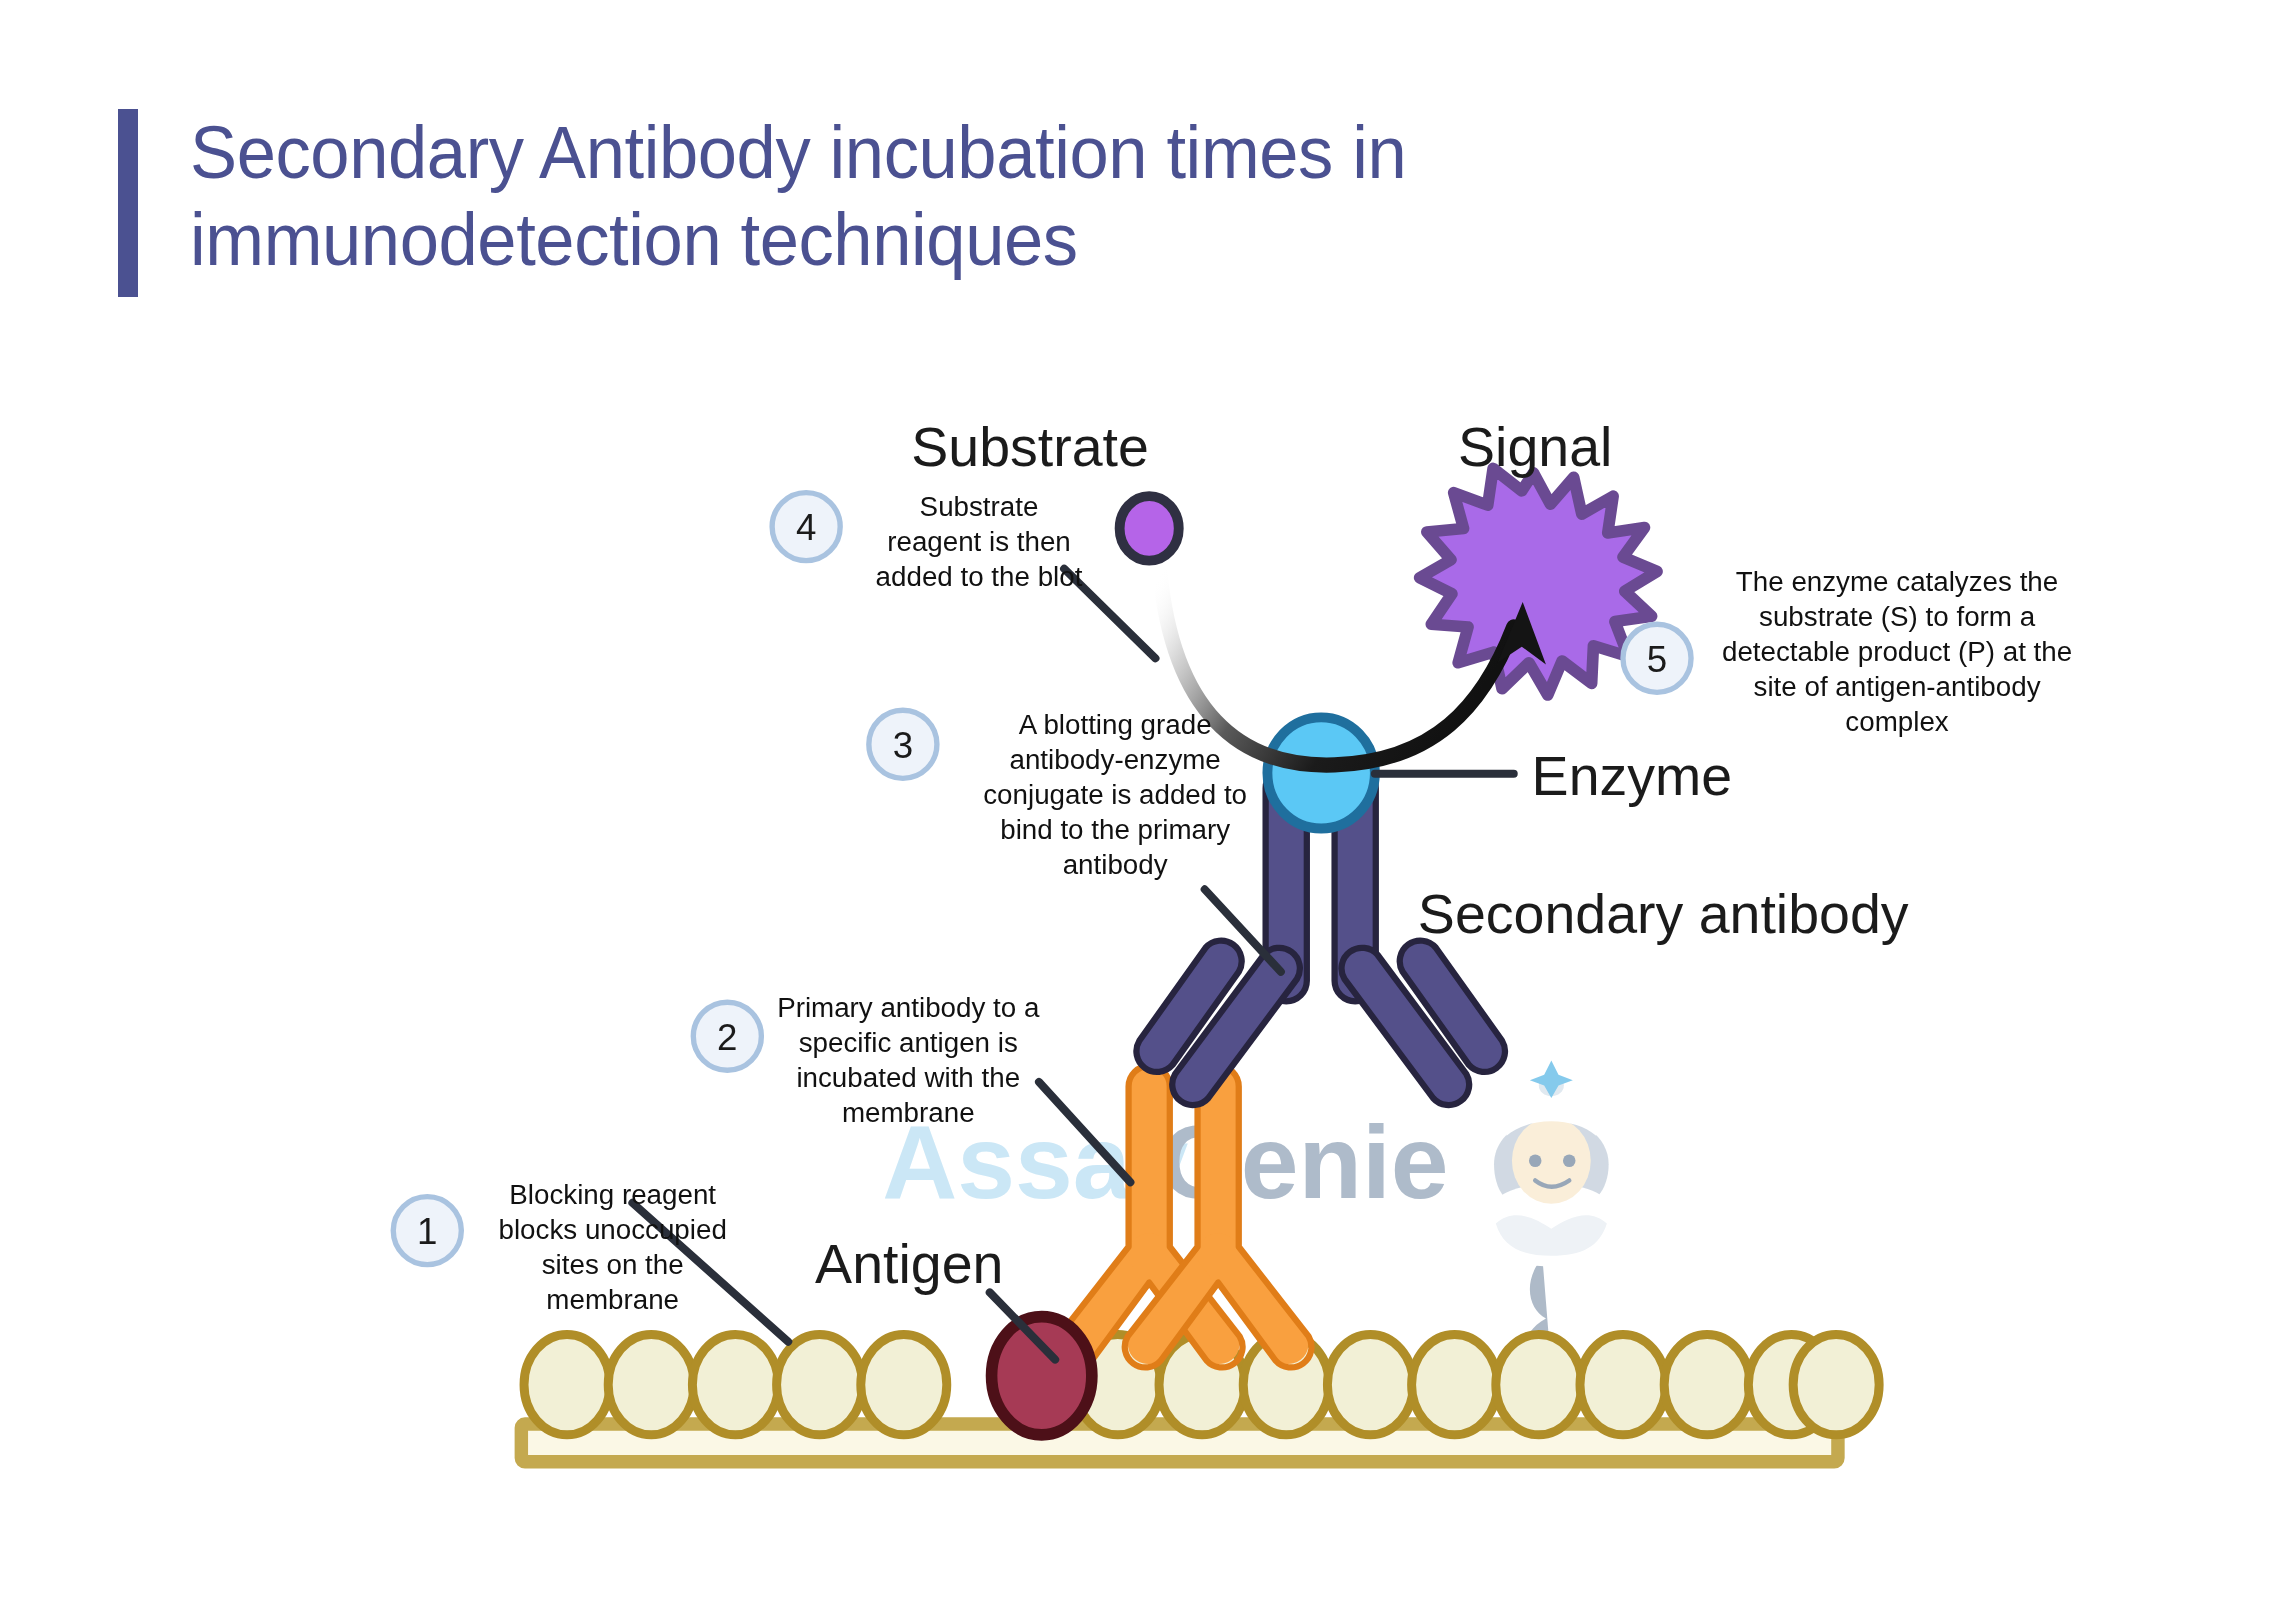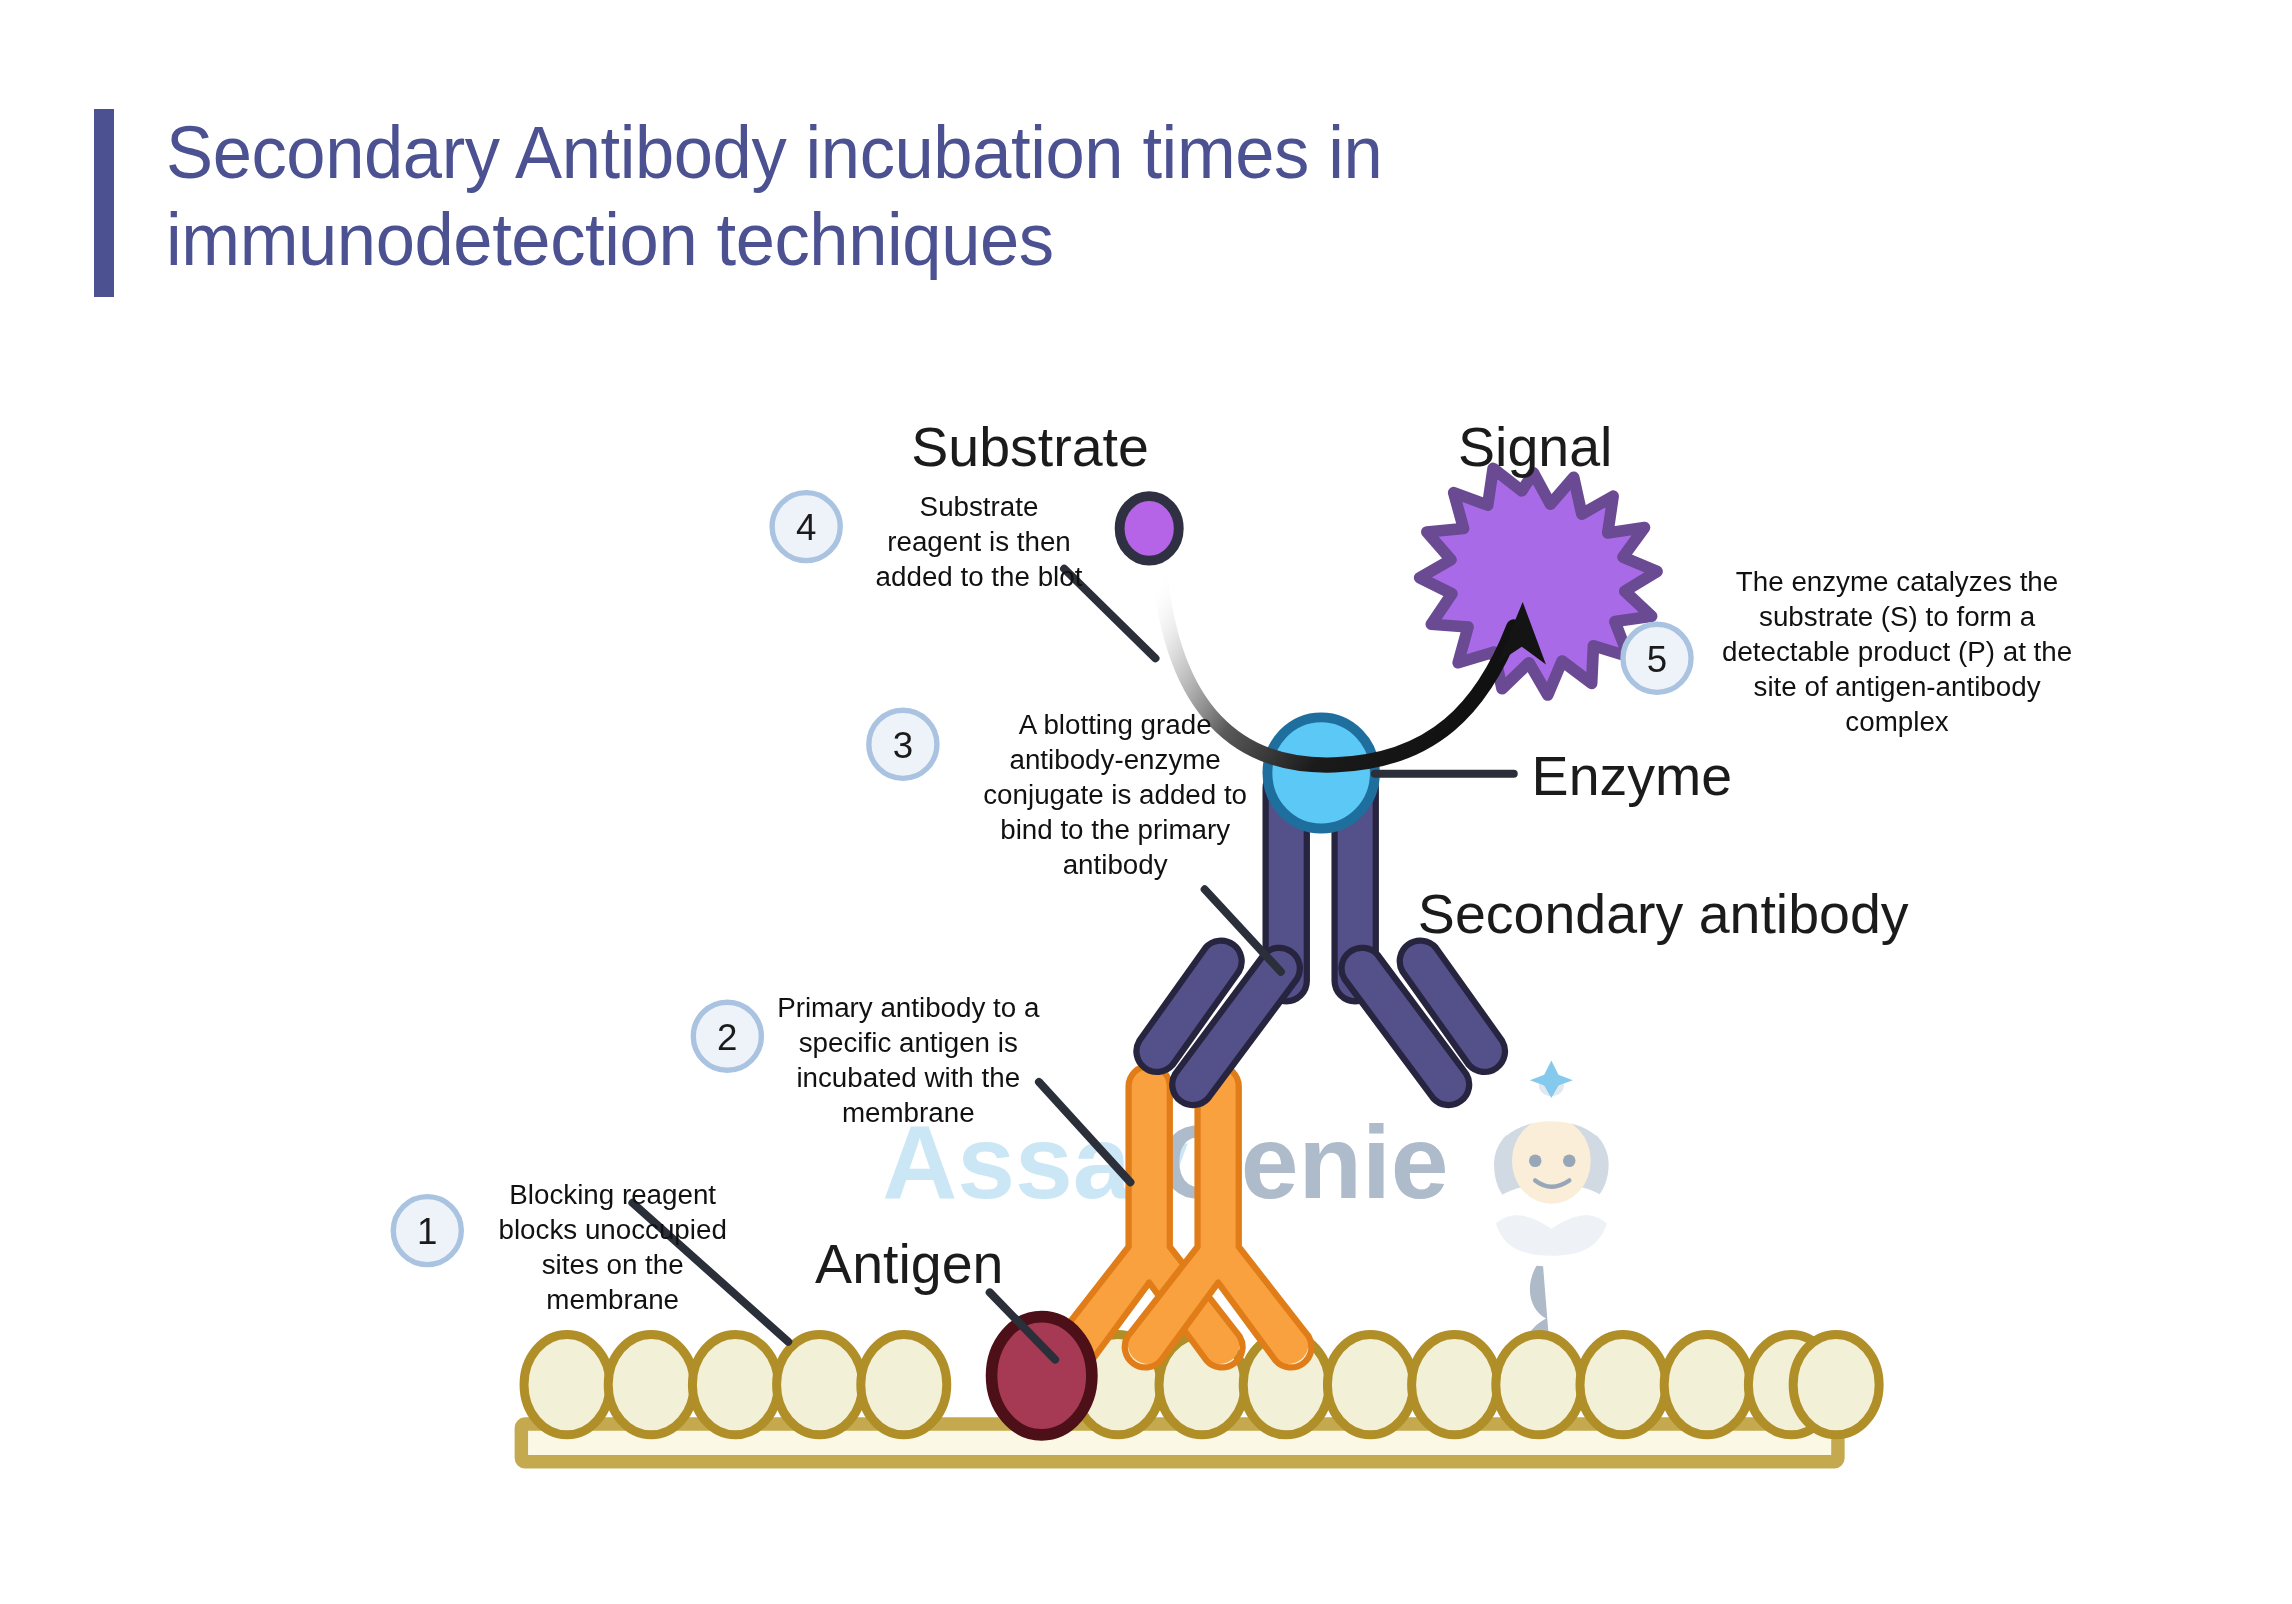--- a/index.html
+++ b/index.html
@@ -12,21 +12,21 @@
     height: 1605px;
     position: relative;
     overflow: hidden;
     font-family: "Liberation Sans", sans-serif;
     background: #ffffff;
   }
 
   
   #title-block {
     position: absolute;
-    left: 94px;
+    left: 118px;
     top: 109px;
     display: flex;
     align-items: flex-start;
   }
   #title-accent-bar {
     width: 19.7px;
     height: 188px;
     background: #4b5191;
     flex: 0 0 auto;
     margin-right: 52px;

